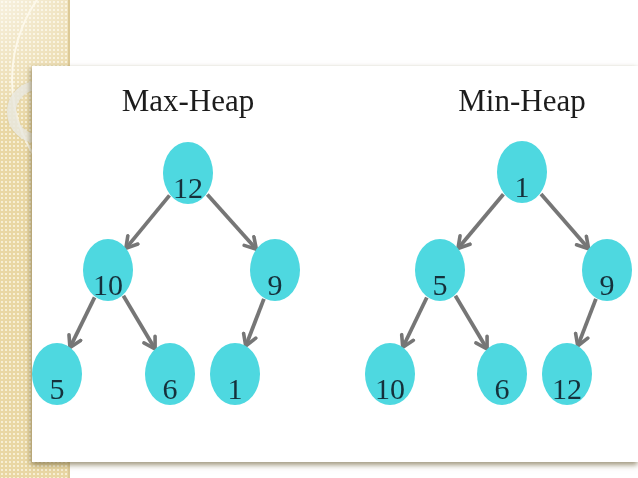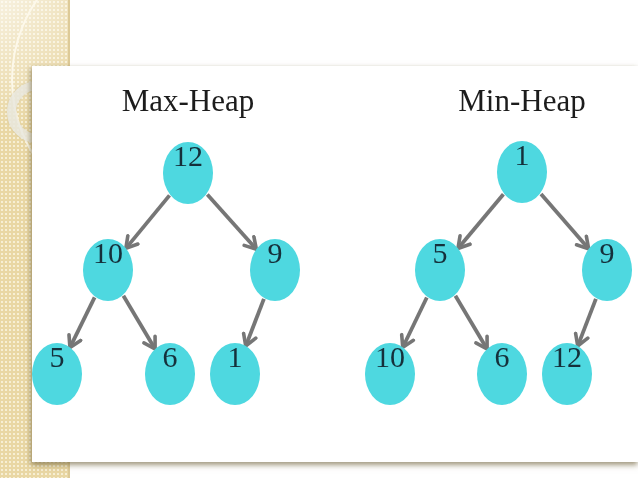--- a/index.html
+++ b/index.html
@@ -67,21 +67,21 @@
   #nodes-layer {
     position: absolute; left: 0; top: 0;
     width: 638px; height: 478px;
     z-index: 4;
   }
   .node {
     position: absolute;
     width: 50px; height: 62px;
     border-radius: 50%;
     background: var(--node-fill, #4ed8e0);
-    display: flex; align-items: flex-start; justify-content: center;
+    display: flex; align-items: flex-end; justify-content: center;
   }
   .node span {
     color: var(--node-text-color, #15303b);
     font-size: 30px;
     line-height: 1;
     transform: translateY(-1px);
   }
 
   .heap-title {
     position: absolute;

